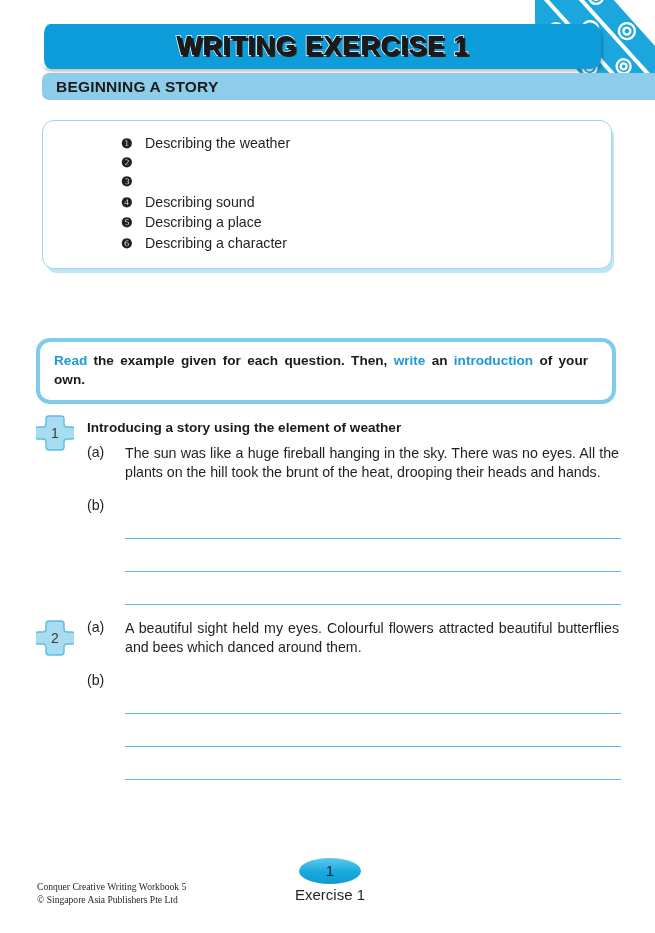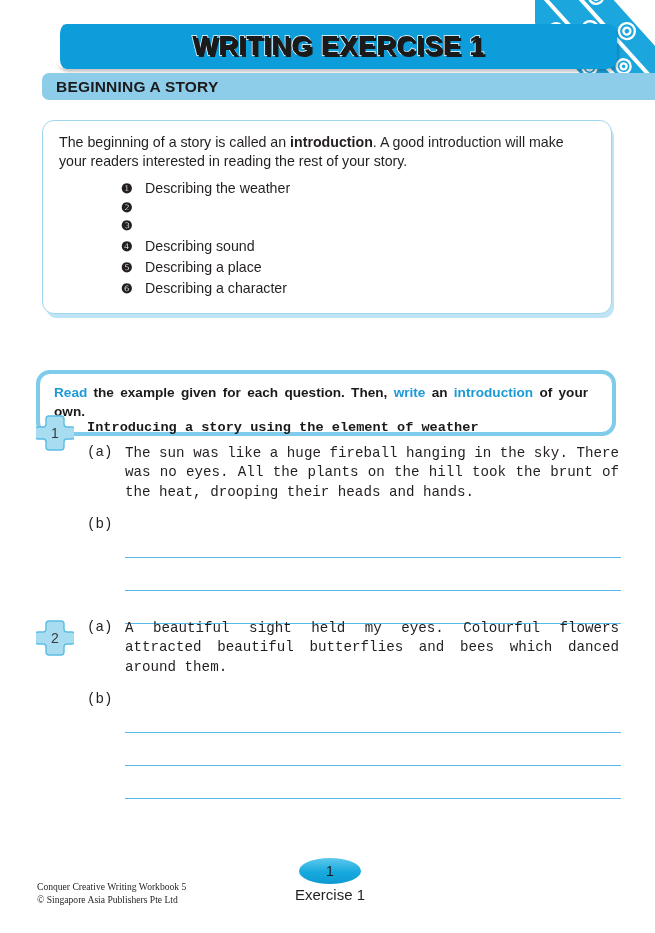--- a/index.html
+++ b/index.html
@@ -19,21 +19,21 @@
     position: absolute;
     top: 0; right: 0;
     width: 120px; height: 90px;
     overflow: hidden;
     pointer-events: none;
   }
 
   
   .title-bar {
     position: absolute;
-    left: 56px; top: 24px;
+    left: 40px; top: 24px;
     width: 561px; height: 45px;
     background: #0d9ddb;
     border-radius: 10px;
     border-left: 4px solid #ffffff;
     box-shadow: 2px 3px 3px rgba(0,0,0,0.22);
     display: flex;
     align-items: center;
     justify-content: center;
   }
   .title-text {
@@ -101,21 +101,20 @@
   .instruction-wrap {
     position: absolute;
     left: 36px; top: 338px;
     width: 580px;
   }
   .instruction-box {
     border: 4px solid #7ecbec;
     border-radius: 14px;
     background: #ffffff;
     padding: 9px 24px 10px 14px;
-    margin-top: 32px;
   }
   .instruction-text {
     font-size: 13.6px;
     font-weight: bold;
     line-height: 1.42;
     text-align: justify;
     color: #1a1a1a;
   }
   .hl { color: #1b9ad6; }
 
@@ -130,21 +129,21 @@
     position: absolute;
     left: 0; top: 0;
     width: 38px; height: 38px;
     display: flex;
     align-items: center;
     justify-content: center;
     font-size: 14px;
     color: #3b3b3b;
     font-family: "Liberation Sans", sans-serif;
   }
-  .q-body { margin-left: 51px; font-family: Liberation Mono, monospace; }
+  .q-body { margin-left: 51px; }
   .q-heading {
     font-size: 13.6px;
     font-weight: bold;
     color: #1a1a1a;
     margin: 6px 0 9px 0;
   }
   .q-part { display: flex; margin-bottom: 4px; }
   .q-label {
     flex: 0 0 38px;
     font-size: 14.2px;
@@ -224,21 +223,20 @@
 </div>
 
 <div class="title-bar">
   <span class="title-text">WRITING EXERCISE 1</span>
 </div>
 <div class="subtitle-bar">
   <span class="subtitle-text">BEGINNING A STORY</span>
 </div>
 
 <div class="info-box">
-  <p class="info-para"><span>The beginning of a story is called an </span><b>introduction</b><span>. A good introduction will make your readers interested in reading the rest of your story.</span></p>
   <ul class="ways-list">
     <li>
         <span class="bullet-num">❶</span>
         <span>Describing the weather</span>
       </li>
     <li>
         <span class="bullet-num">❷</span>
       </li>
     <li>
         <span class="bullet-num">❸</span>

